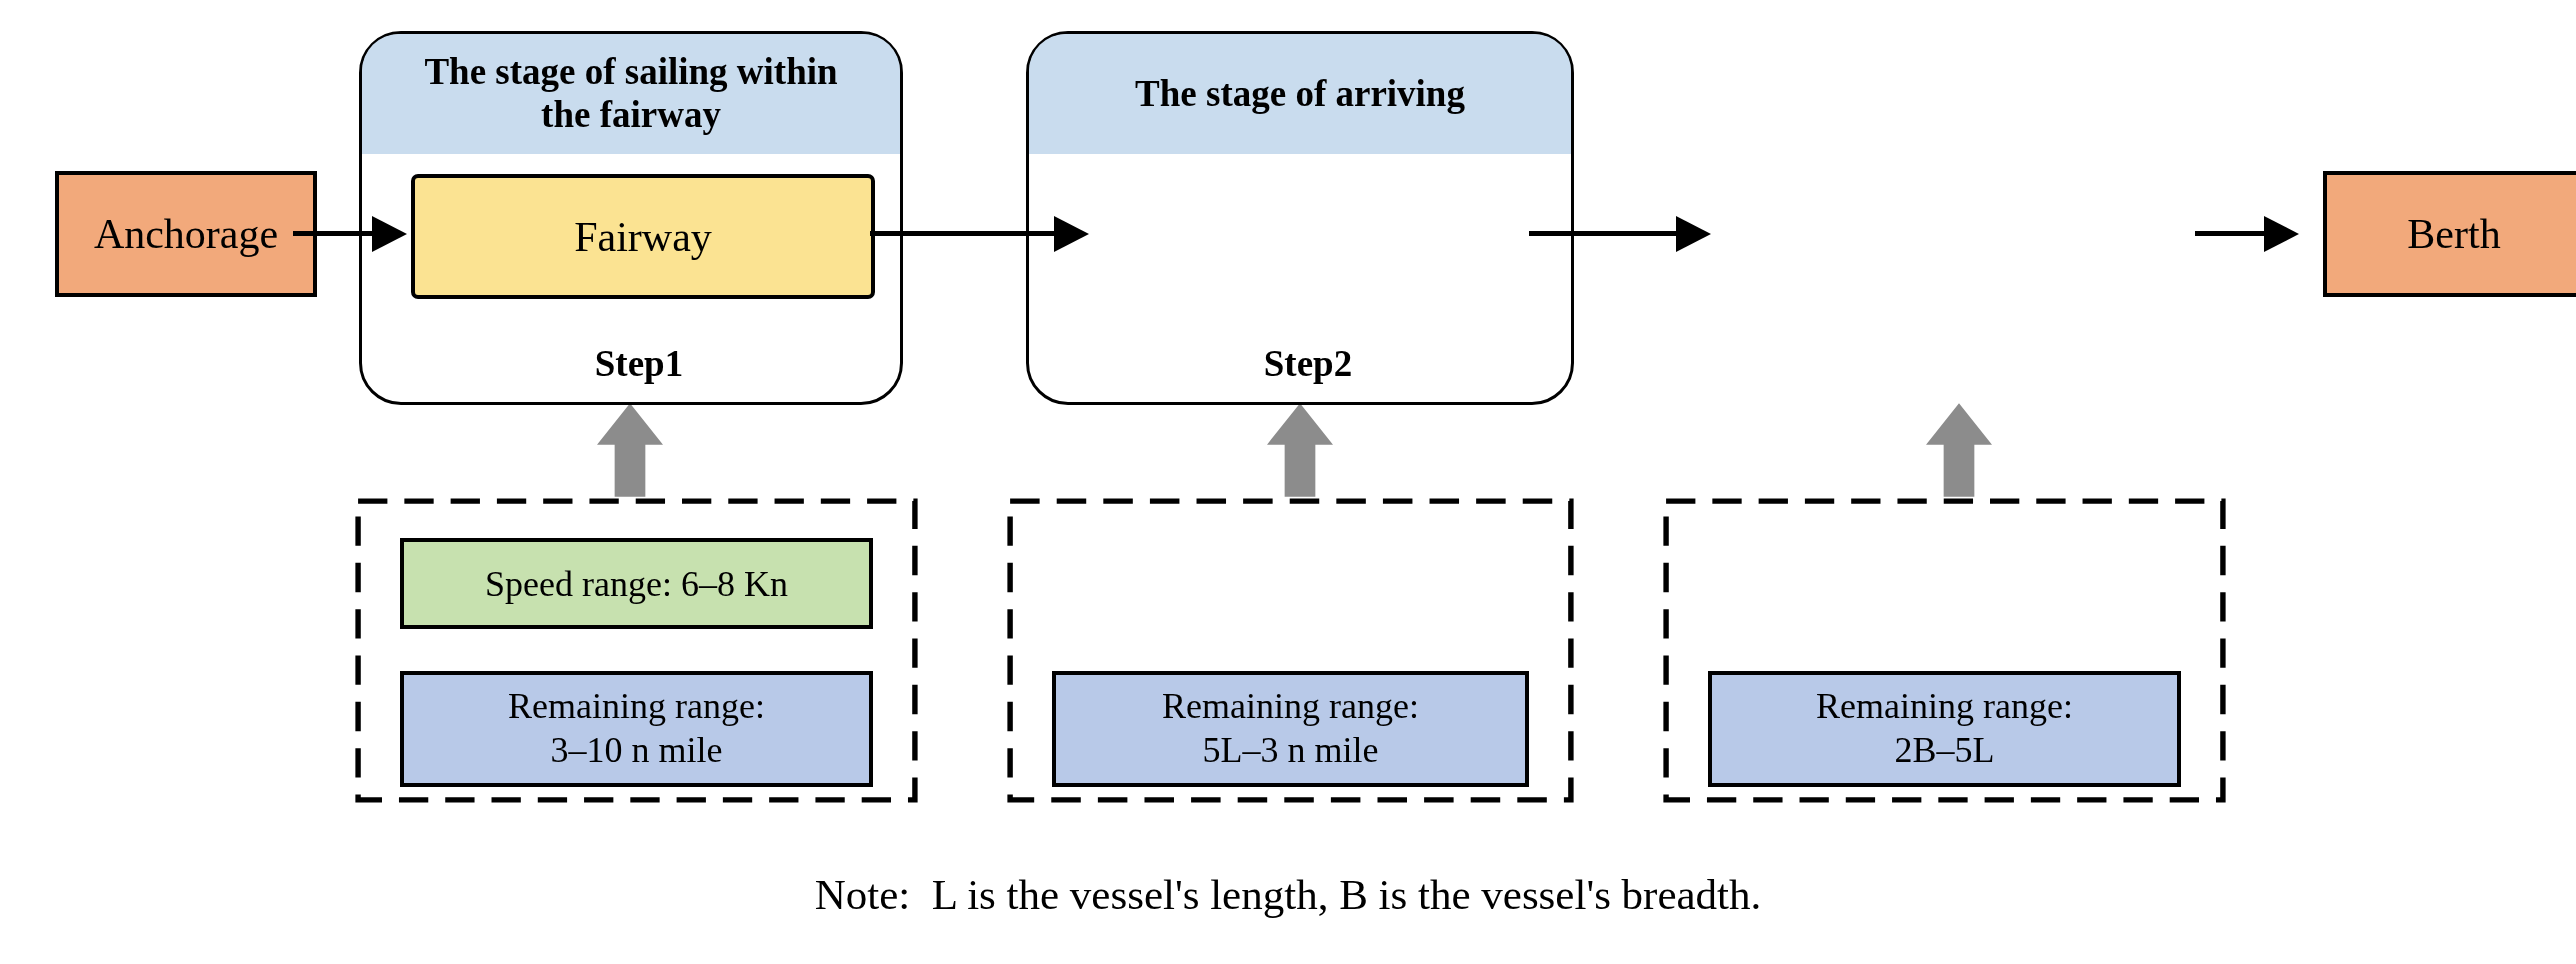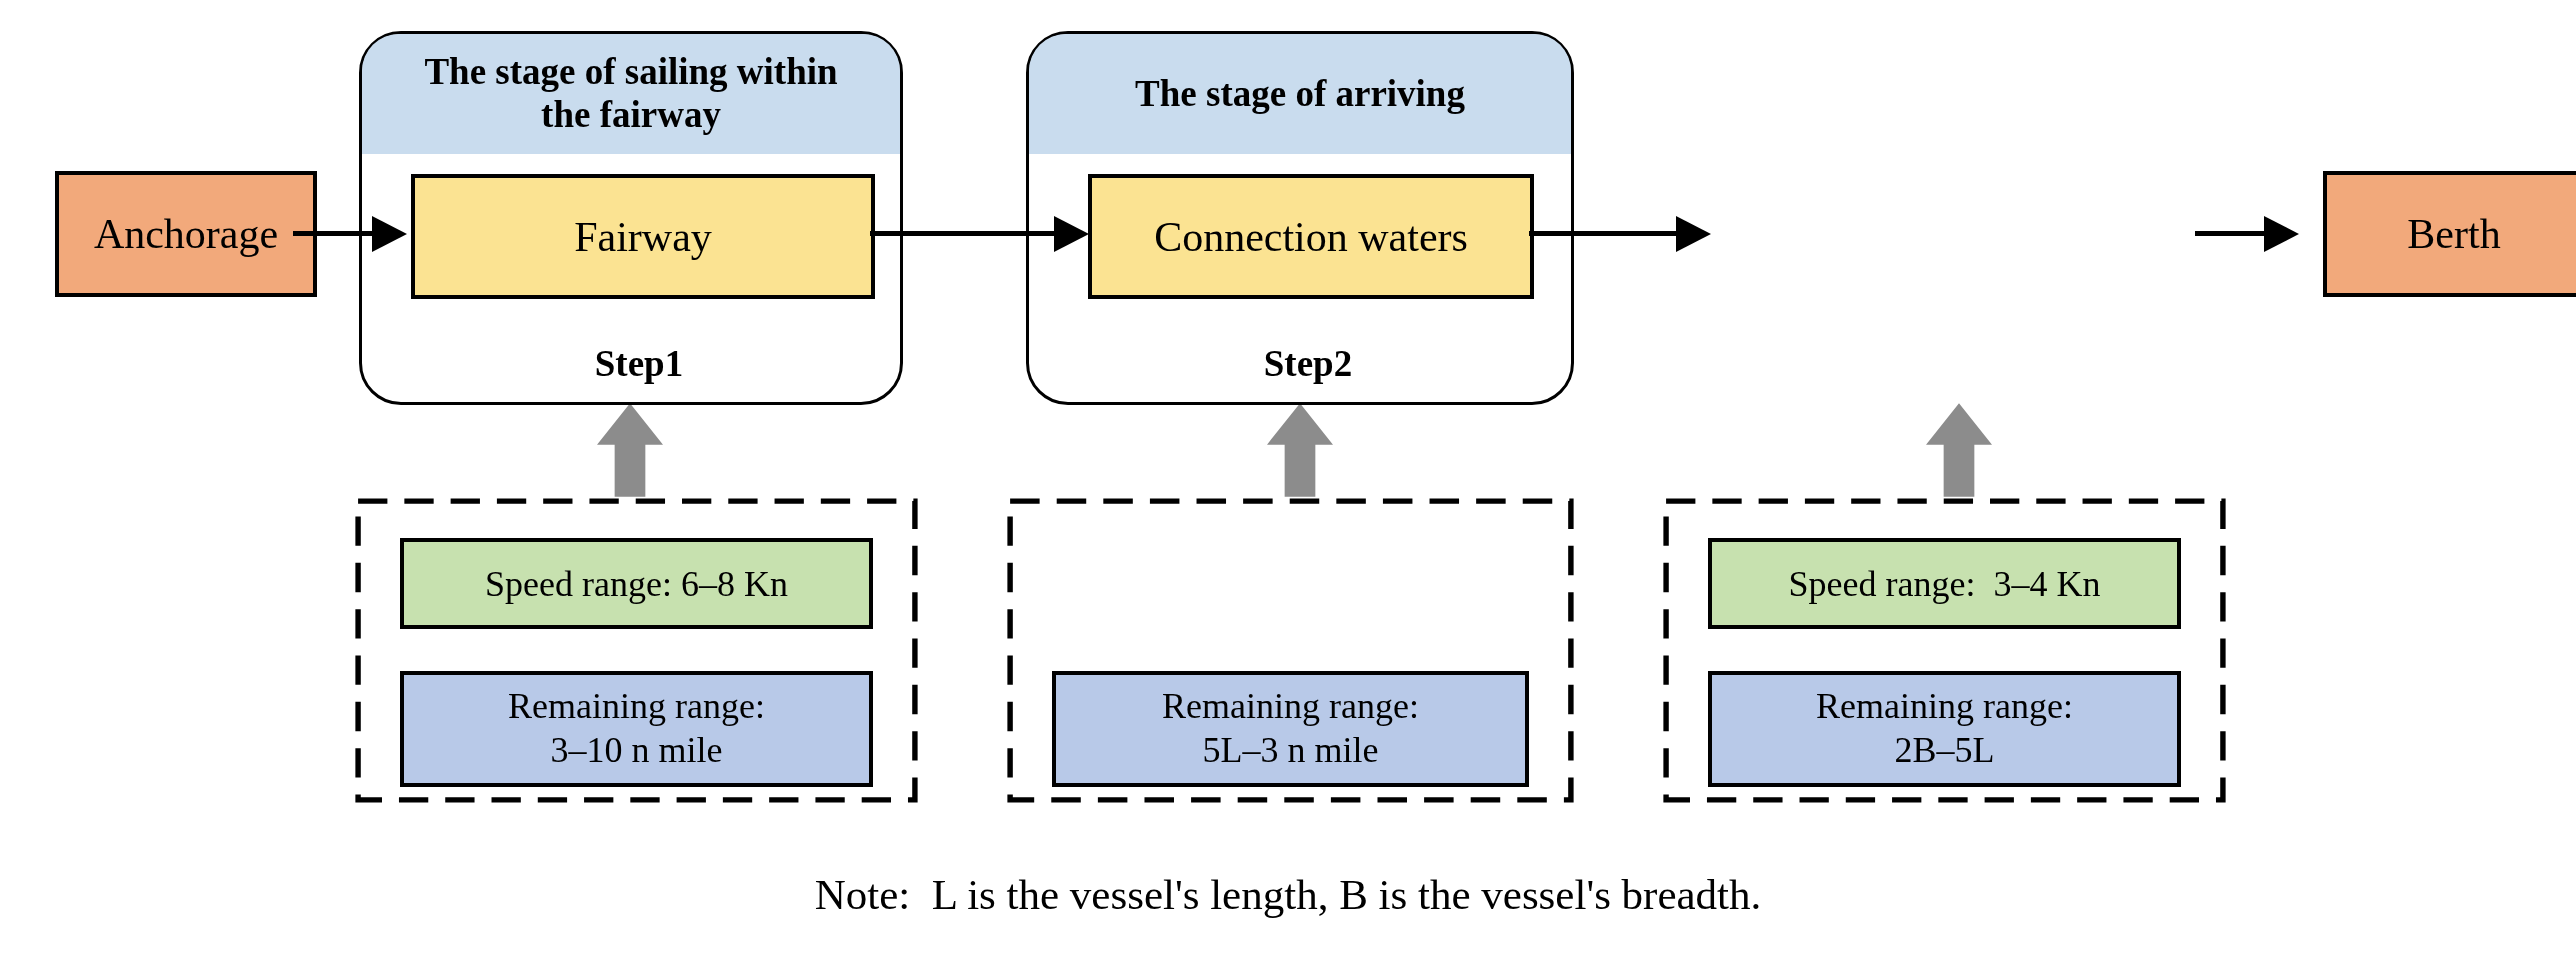--- a/index.html
+++ b/index.html
@@ -156,27 +156,26 @@
   <div class="terminal" style="left:31px;">Anchorage</div>
 
   <div class="h-arrow" style="left:293px;width:79px;"></div>
   <div class="h-arrow" style="left:870px;width:184px;"></div>
   <div class="h-arrow" style="left:1529px;width:147px;"></div>
   <div class="h-arrow" style="left:2195px;width:69px;"></div>
 
   <div class="panel" style="left:359px;width:544px;">
     <div class="panel-header">The stage of sailing within
 the fairway</div>
-    <div class="stage-box" style="left:49px;width:464px;">Fairway</div>
+    <div class="stage-box" style="left:49px;width:464px;border-radius:7px;">Fairway</div>
     <div class="step">Step1</div>
   </div>
 
   <div class="panel" style="left:1026px;width:548px;">
     <div class="panel-header">The stage of arriving</div>
-    <div class="stage-box" style="left:59px;width:446px;">Connection waters</div>
     <div class="step">Step2</div>
   </div>
 
 
   <div class="terminal" style="left:2299px;">Berth</div>
 
   <svg class="up-arrow" style="left:597px;" width="66" height="94" viewBox="0 0 86 122">
     <polygon points="43,0 86,54 63,54 63,122 23,122 23,54 0,54"></polygon>
   </svg>
   <svg class="up-arrow" style="left:1267px;" width="66" height="94" viewBox="0 0 86 122">
@@ -200,21 +199,20 @@
       <rect x="4" y="4" width="722" height="387" fill="none" stroke="#000000" stroke-width="7" stroke-dasharray="38 22"></rect>
     </svg>
     <div class="remaining">Remaining range:
 5L–3 n mile</div>
   </div>
 
   <div class="detail" style="left:1663px;width:563px;">
     <svg class="dash-rect" viewBox="0 0 730 395" preserveAspectRatio="none">
       <rect x="4" y="4" width="722" height="387" fill="none" stroke="#000000" stroke-width="7" stroke-dasharray="38 22"></rect>
     </svg>
-    <div class="speed">Speed range:  3–4 Kn</div>
     <div class="remaining">Remaining range:
 2B–5L</div>
   </div>
 
   <div class="note">Note:  L is the vessel's length, B is the vessel's breadth.</div>
 
 </div>
 
 
 </body></html>

